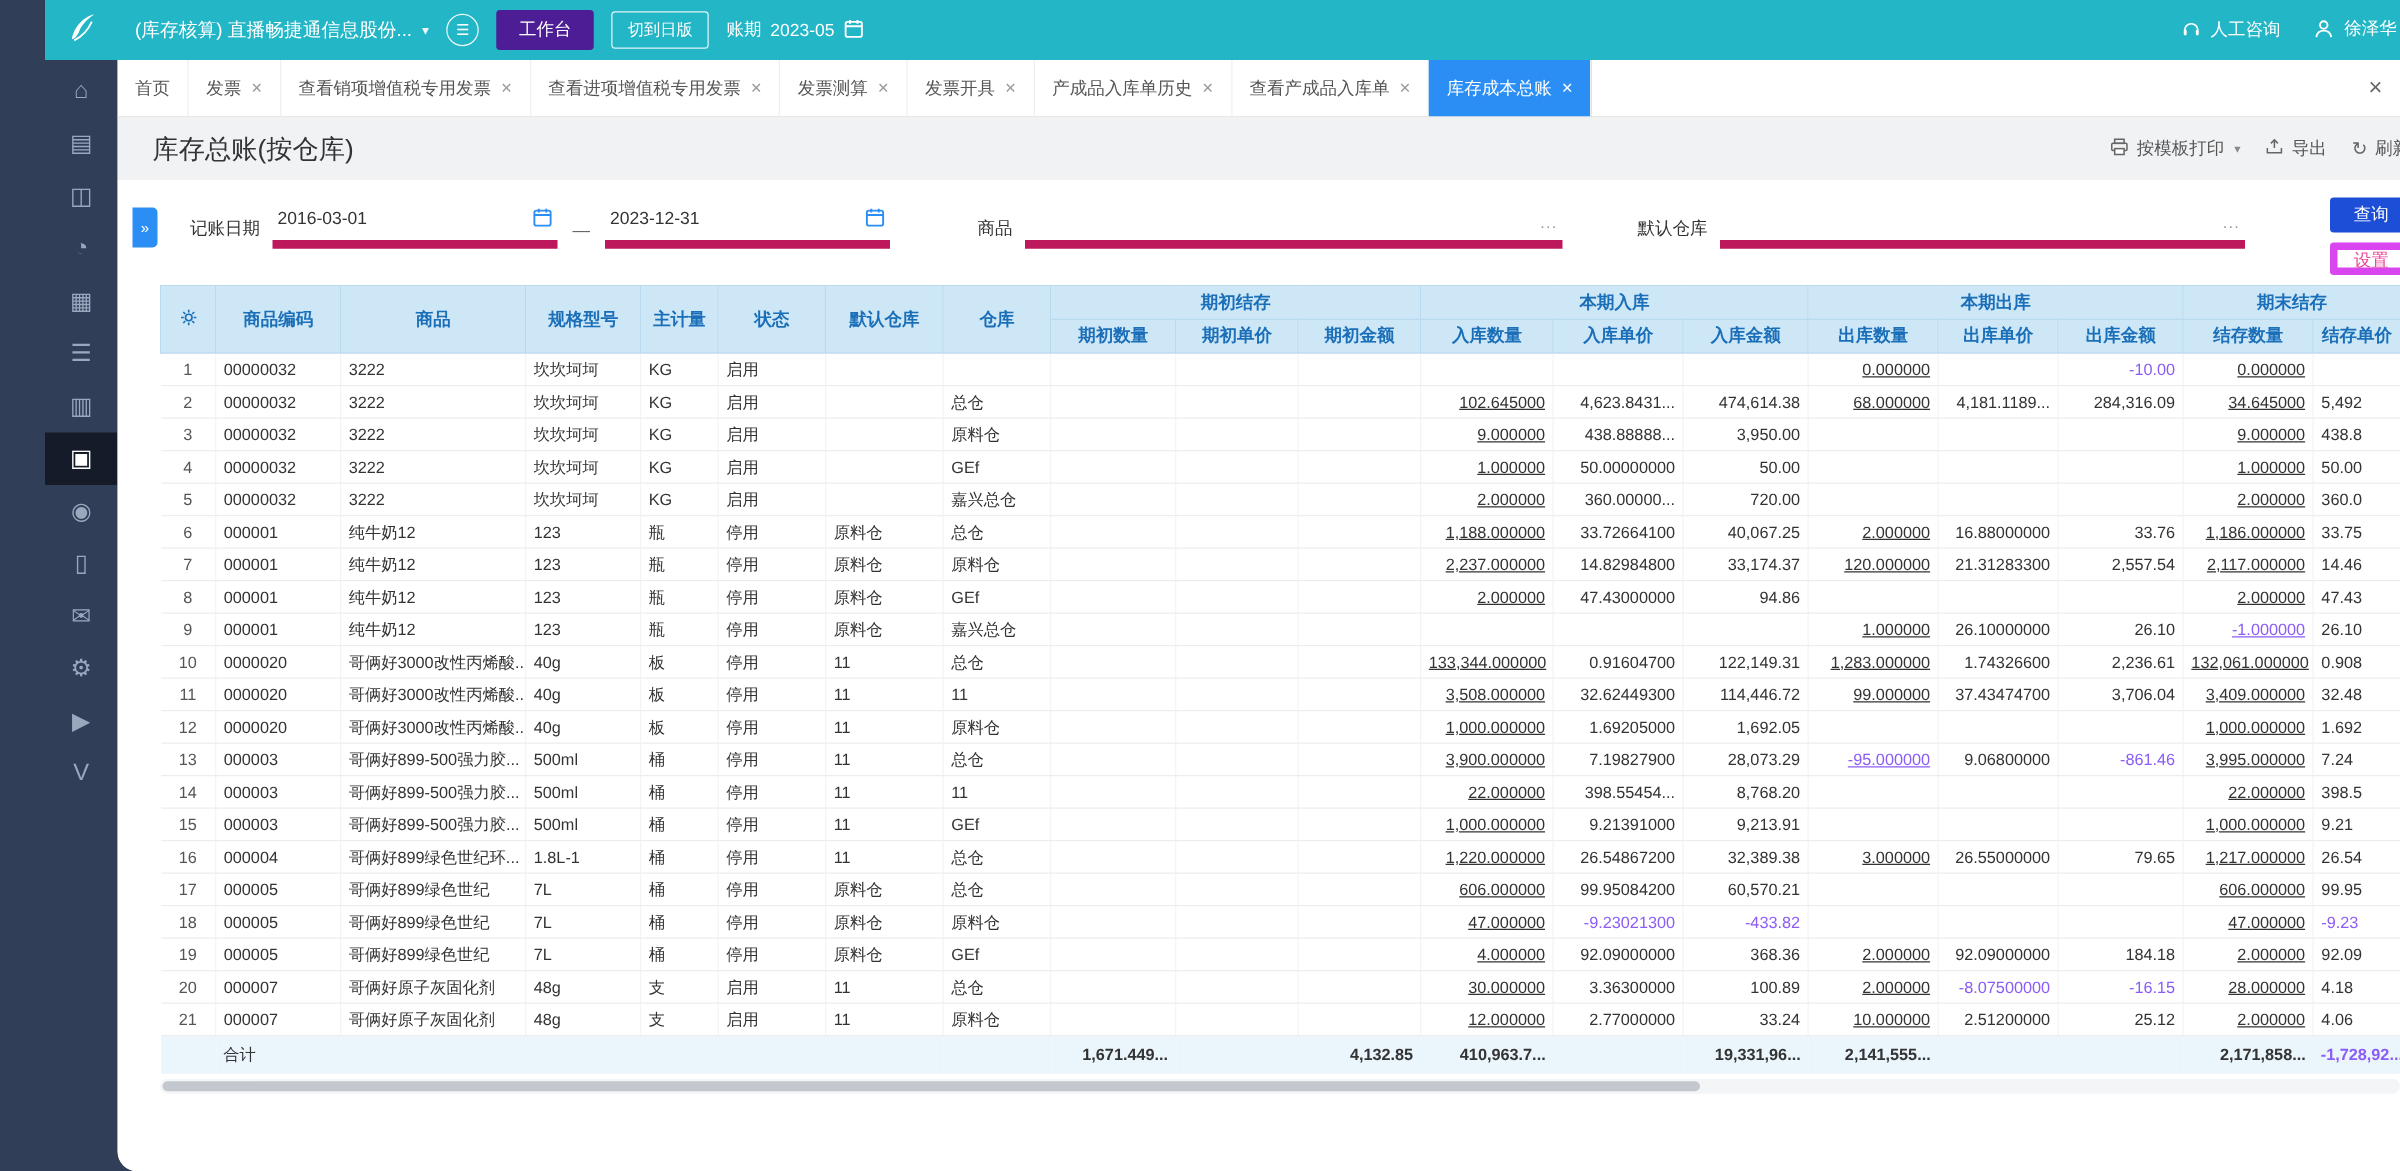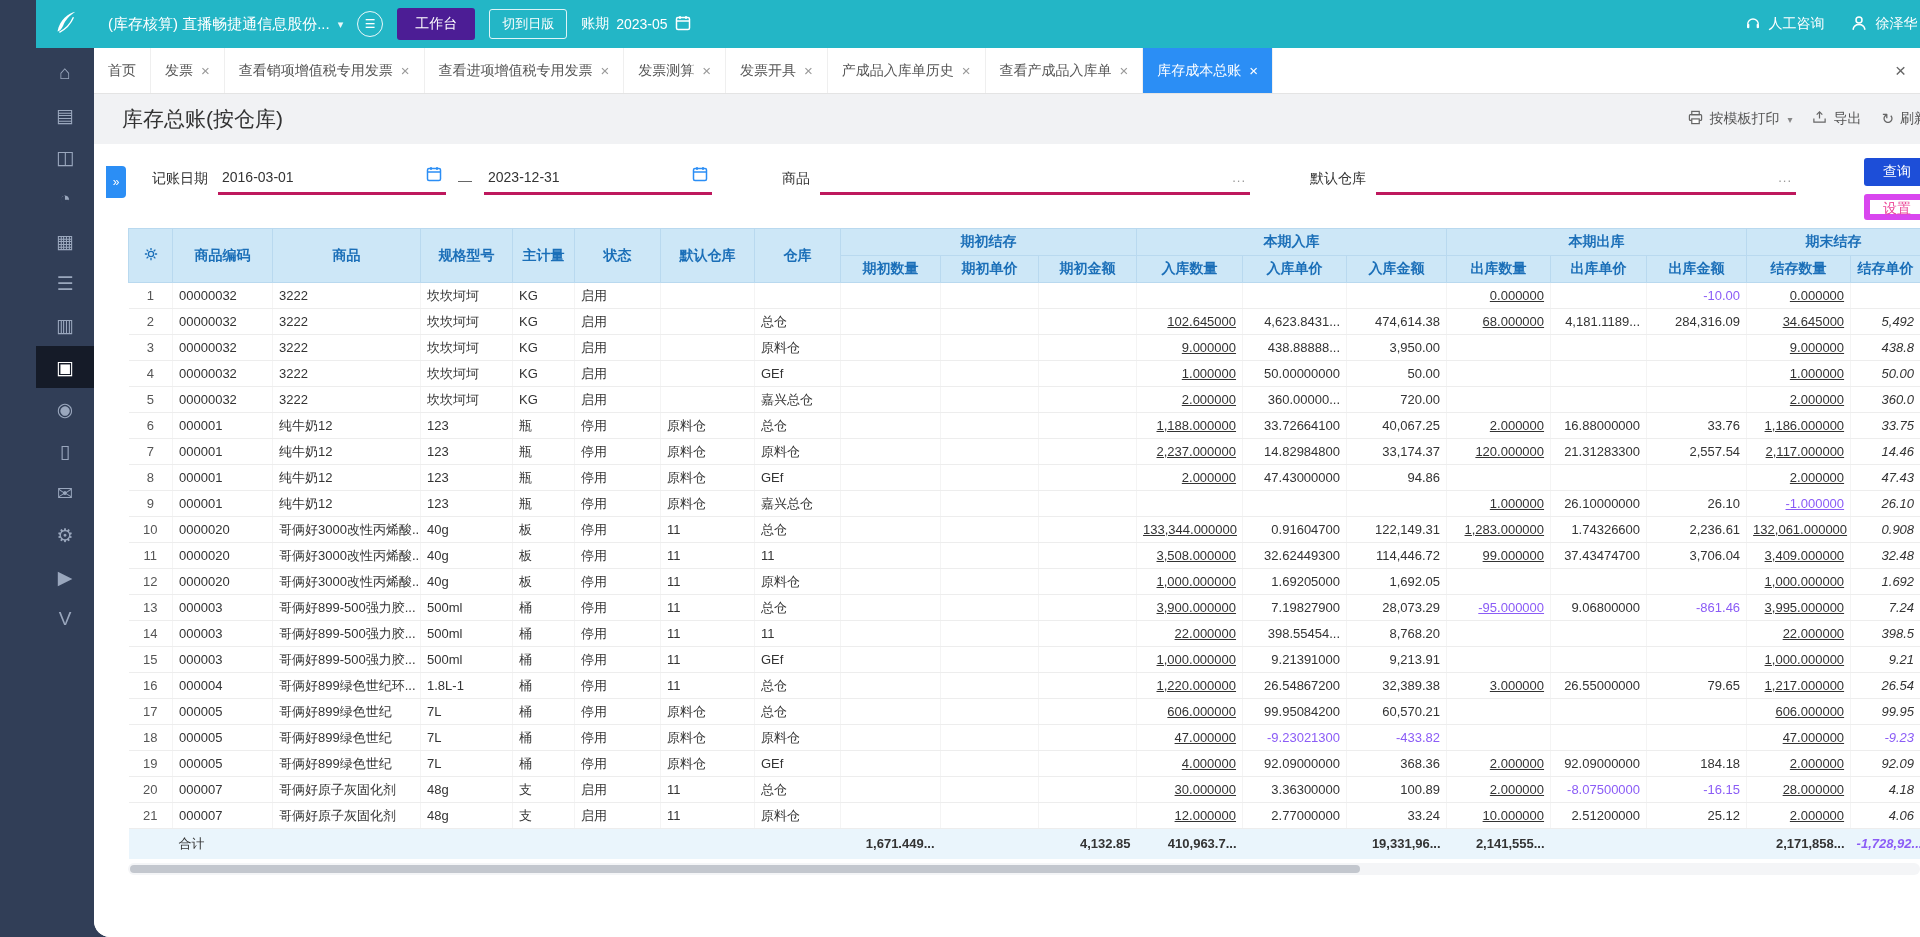--- a/index.html
+++ b/index.html
@@ -9,21 +9,21 @@
   
   .topbar { height:48px; background:#23b6c6; display:flex; align-items:center; gap:14px; color:#fff; padding-right:26px; flex:none; }
   .logo { width:58px; height:48px; display:flex; align-items:center; justify-content:center; cursor:pointer; flex:none; }
   .company { display:flex; align-items:center; gap:8px; font-size:15px; cursor:pointer; white-space:nowrap; }
   .caret { font-size:11px; opacity:.9; }
   .chip { width:26px; height:26px; border:1px solid rgba(255,255,255,.9); border-radius:50%; display:flex; align-items:center; justify-content:center; font-size:12px; cursor:pointer; }
   .btn-workbench { background:#4c1d95; border:none; color:#fff; padding:7px 18px; border-radius:3px; font-size:14px; cursor:pointer; font-family:inherit; }
   .btn-switch { background:transparent; border:1px solid rgba(255,255,255,.85); color:#fff; padding:5px 12px; border-radius:3px; font-size:13px; cursor:pointer; font-family:inherit; }
   .period { display:flex; align-items:center; gap:7px; font-size:14px; cursor:pointer; }
   .top-right { margin-left:auto; display:flex; align-items:center; gap:26px; font-size:14px; }
-  .support,.user { display:flex; align-items:center; gap:7px; cursor:pointer; }
+  .support,.user { display:flex; gap:7px; cursor:pointer; }
 
   
   .main-row { flex:1; display:flex; min-height:0; }
   .sidebar { width:58px; background:#313e57; padding-top:4px; display:flex; flex-direction:column; flex:none; }
   .side-item { width:58px; height:42px; display:flex; align-items:center; justify-content:center; color:#9aa7bd; font-size:19px; cursor:pointer; }
   .side-item.active { background:#151b28; color:#fff; }
   .content { flex:1; background:#313e57; min-width:0; }
   .content-inner { height:100%; background:#f1f2f4; border-bottom-left-radius:16px; overflow:hidden; display:flex; flex-direction:column; }
 
   
@@ -42,21 +42,21 @@
   .t-action { display:flex; align-items:center; gap:6px; cursor:pointer; }
   .t-caret { font-size:10px; color:#888; margin-left:2px; }
   .refresh-glyph { font-size:15px; color:#666; }
 
   
   .panel { flex:1; background:#fff; display:flex; flex-direction:column; min-height:0; }
   .filters { position:relative; height:84px; padding-top:20px; display:flex; align-items:flex-start; flex:none; }
   .collapse-btn { position:absolute; left:12px; top:22px; width:20px; height:32px; background:#2b8ef5; color:#fff; border:none; border-radius:0 4px 4px 0; font-size:12px; cursor:pointer; }
   .f-row { display:flex; align-items:flex-end; margin-left:58px; font-size:14px; color:#333; }
   .f-label { padding-bottom:7px; white-space:nowrap; }
-  .f-input { border-bottom:3px solid #be185d; display:flex; justify-content:space-between; align-items:flex-end; padding:2px 4px 7px; margin-left:10px; }
+  .f-input { border-bottom:7px solid #be185d; display:flex; justify-content:space-between; align-items:flex-start; padding:2px 4px 7px; margin-left:10px; }
   .f-date { width:228px; }
   .f-product { width:430px; }
   .f-warehouse { width:420px; }
   .f-sep { padding:0 12px 7px; color:#666; }
   .f-gap-lg { margin-left:70px; }
   .f-gap-md { margin-left:60px; }
   .ellipsis-btn { color:#999; cursor:pointer; letter-spacing:1px; font-size:13px; }
   .filter-btns { position:absolute; right:26px; top:14px; display:flex; flex-direction:column; gap:8px; }
   .btn-query { width:66px; height:28px; background:#1d4ed8; color:#fff; border:none; border-radius:3px; font-size:14px; cursor:pointer; font-family:inherit; }
   .btn-setting { width:66px; height:26px; background:#fff; color:#ec4899; border:6px solid #d946ef; border-radius:3px; font-size:14px; cursor:pointer; font-family:inherit; }
@@ -66,21 +66,21 @@
   table { border-collapse:collapse; table-layout:fixed; width:1792px; font-size:13px; }
   thead th { background:#cde7f7; color:#1b6fb8; font-weight:bold; border:1px solid #b9d9ef; height:27px; padding:0 4px; font-size:14px; white-space:nowrap; overflow:hidden; }
   tbody td { height:26px; border-bottom:1px solid #ededed; border-right:1px solid #f4f4f4; padding:0 6px; color:#333; white-space:nowrap; overflow:hidden; }
   .c-num { text-align:center; color:#555; }
   .c-txt { text-align:left; }
   .c-val { text-align:right; }
   .link { text-decoration:underline; cursor:pointer; }
   .neg { color:#8b5cf6; }
   tfoot td { background:#eaf5fc; height:30px; border-top:1px solid #cfe3f0; padding:0 6px; white-space:nowrap; overflow:hidden; color:#333; font-size:13px; }
   .t-val { font-weight:bold; text-align:right; }
-  .c-clip { text-align:right;font-style:italic; }
+  .c-clip { text-align:left; }
   .vscroll { position:absolute; left:1792px; top:55px; bottom:0; width:10px; background:#f4f5f7; }
   .vthumb { position:absolute; top:2px; left:1px; width:8px; height:96px; background:#b6bcc6; border-radius:4px; cursor:pointer; }
   .hscroll { margin:4px 0 0 34px; width:1792px; height:12px; background:#f4f5f7; border-radius:6px; position:relative; flex:none; }
   .hthumb { position:absolute; left:2px; top:2px; height:8px; width:1230px; background:#c3c7ce; border-radius:4px; cursor:pointer; }
 </style>
 </head>
 <body>
 
 <div class="app">
 

